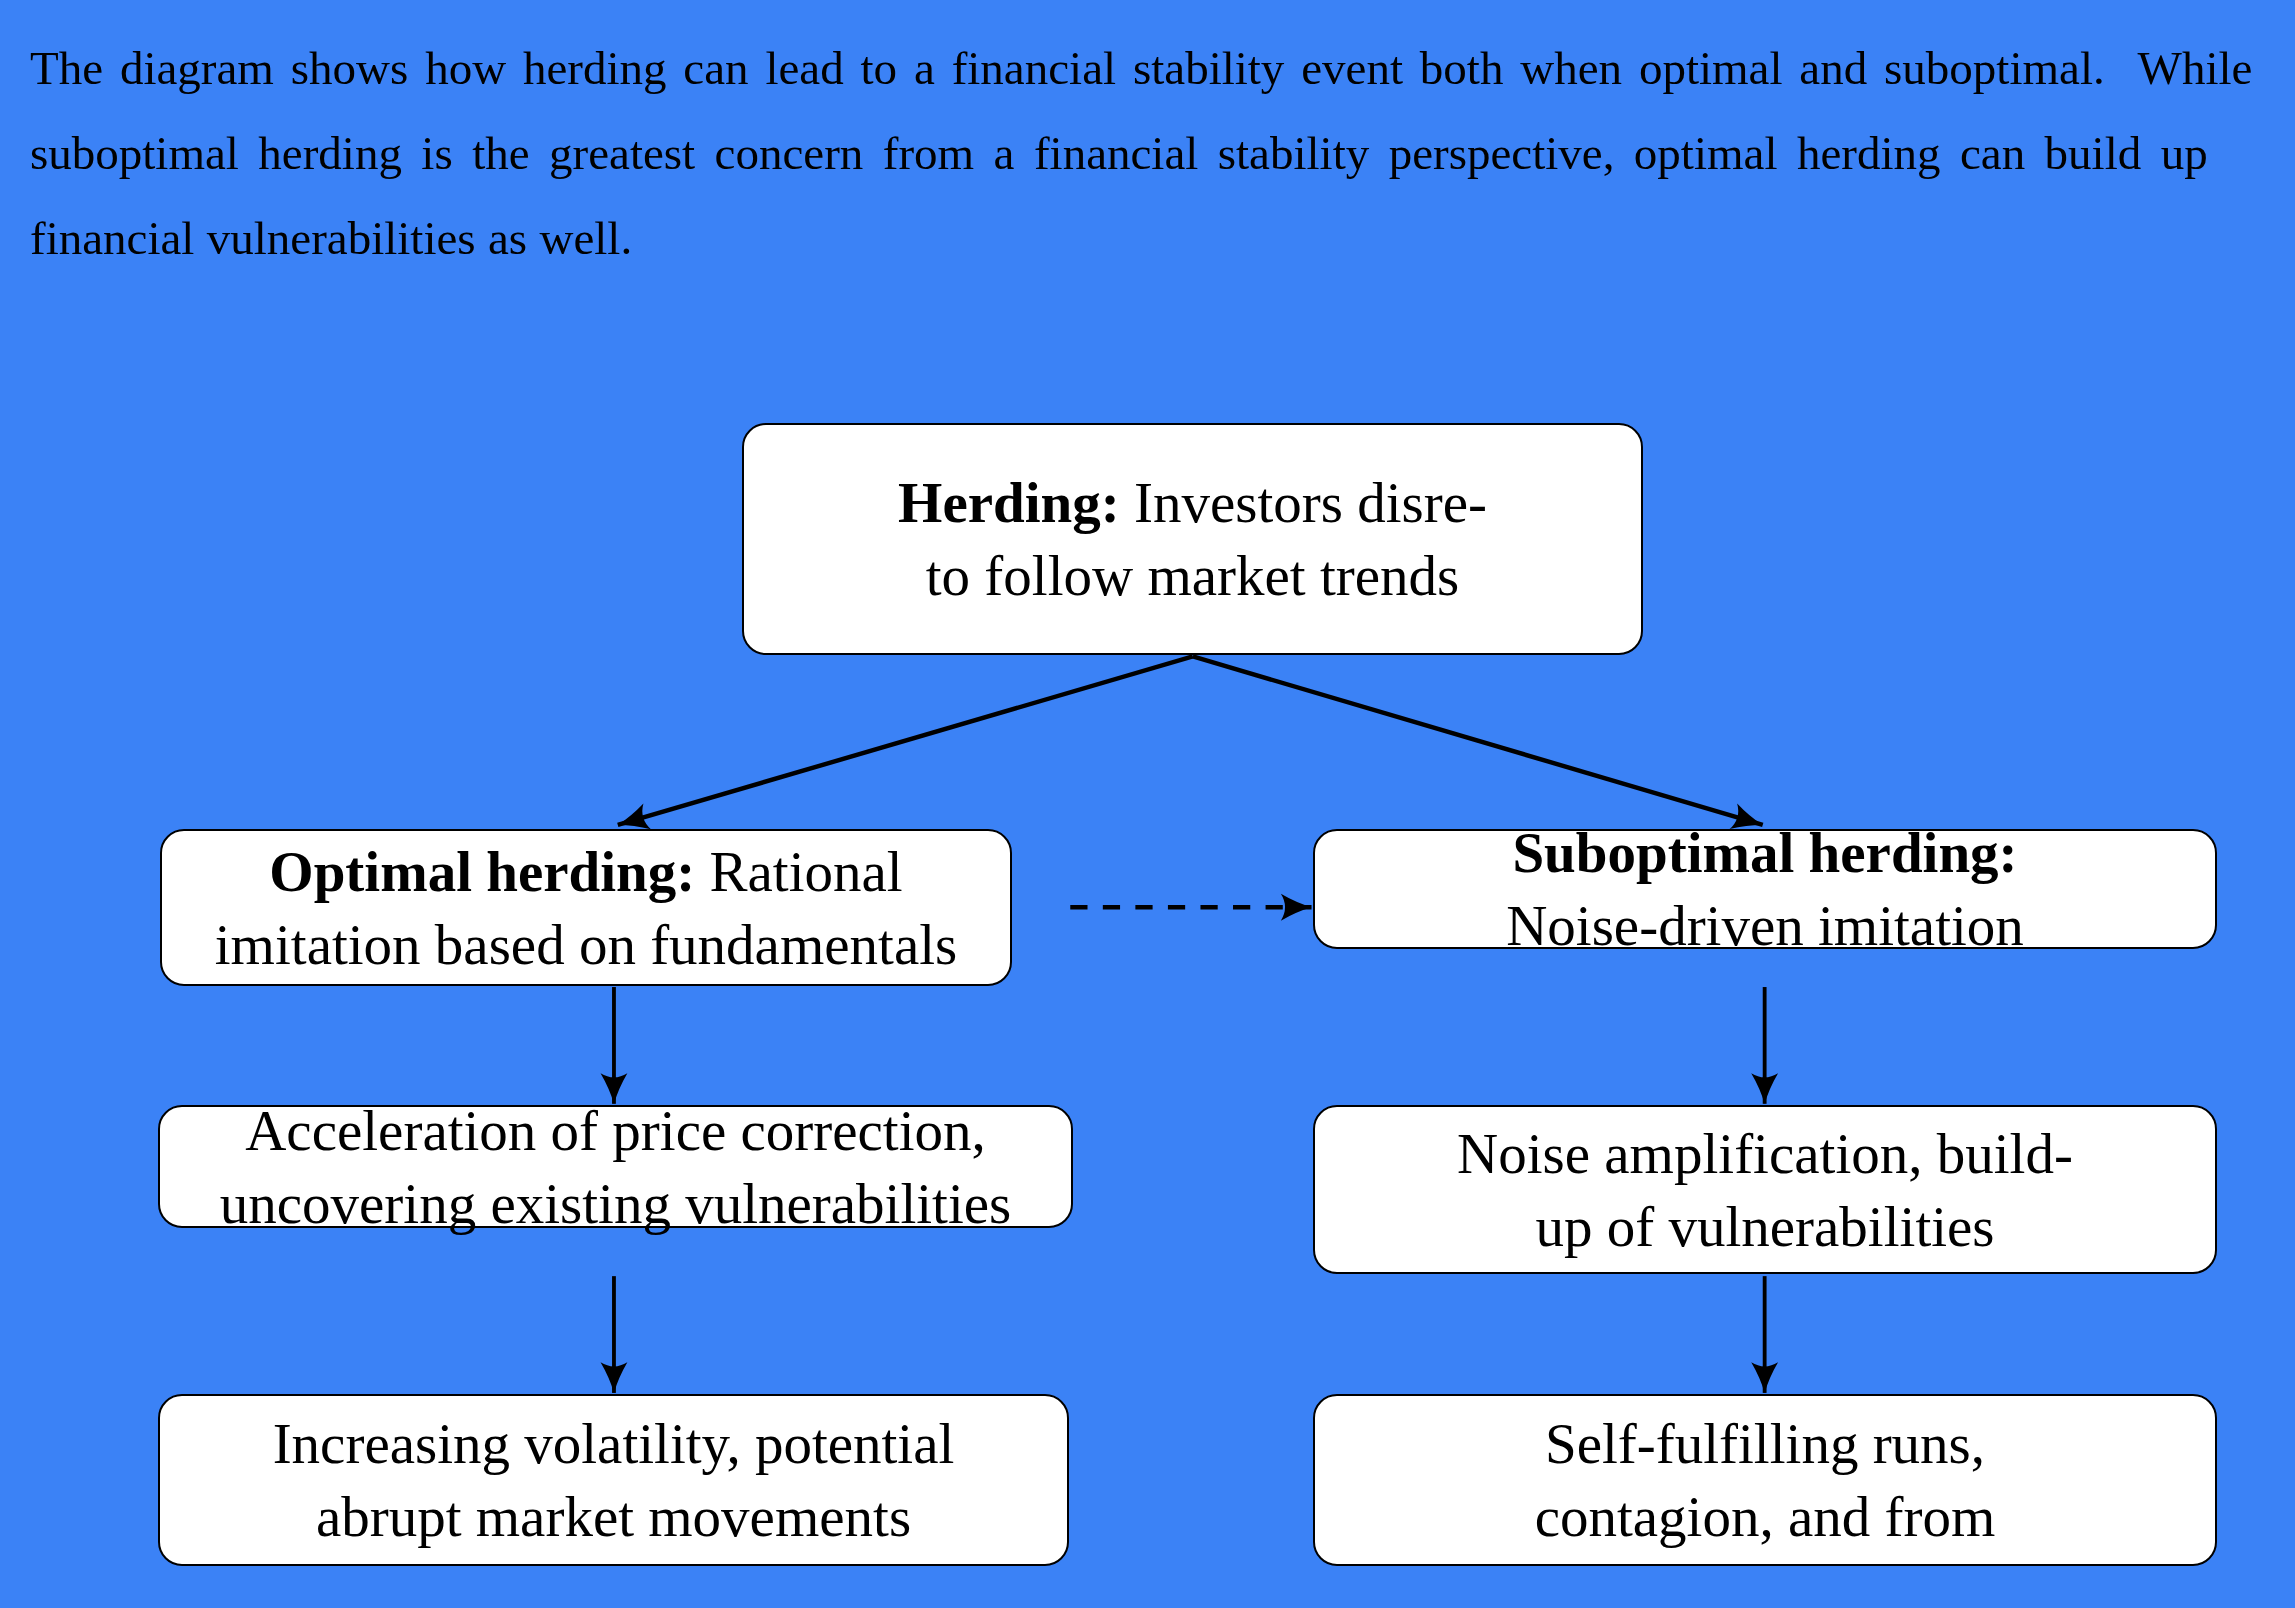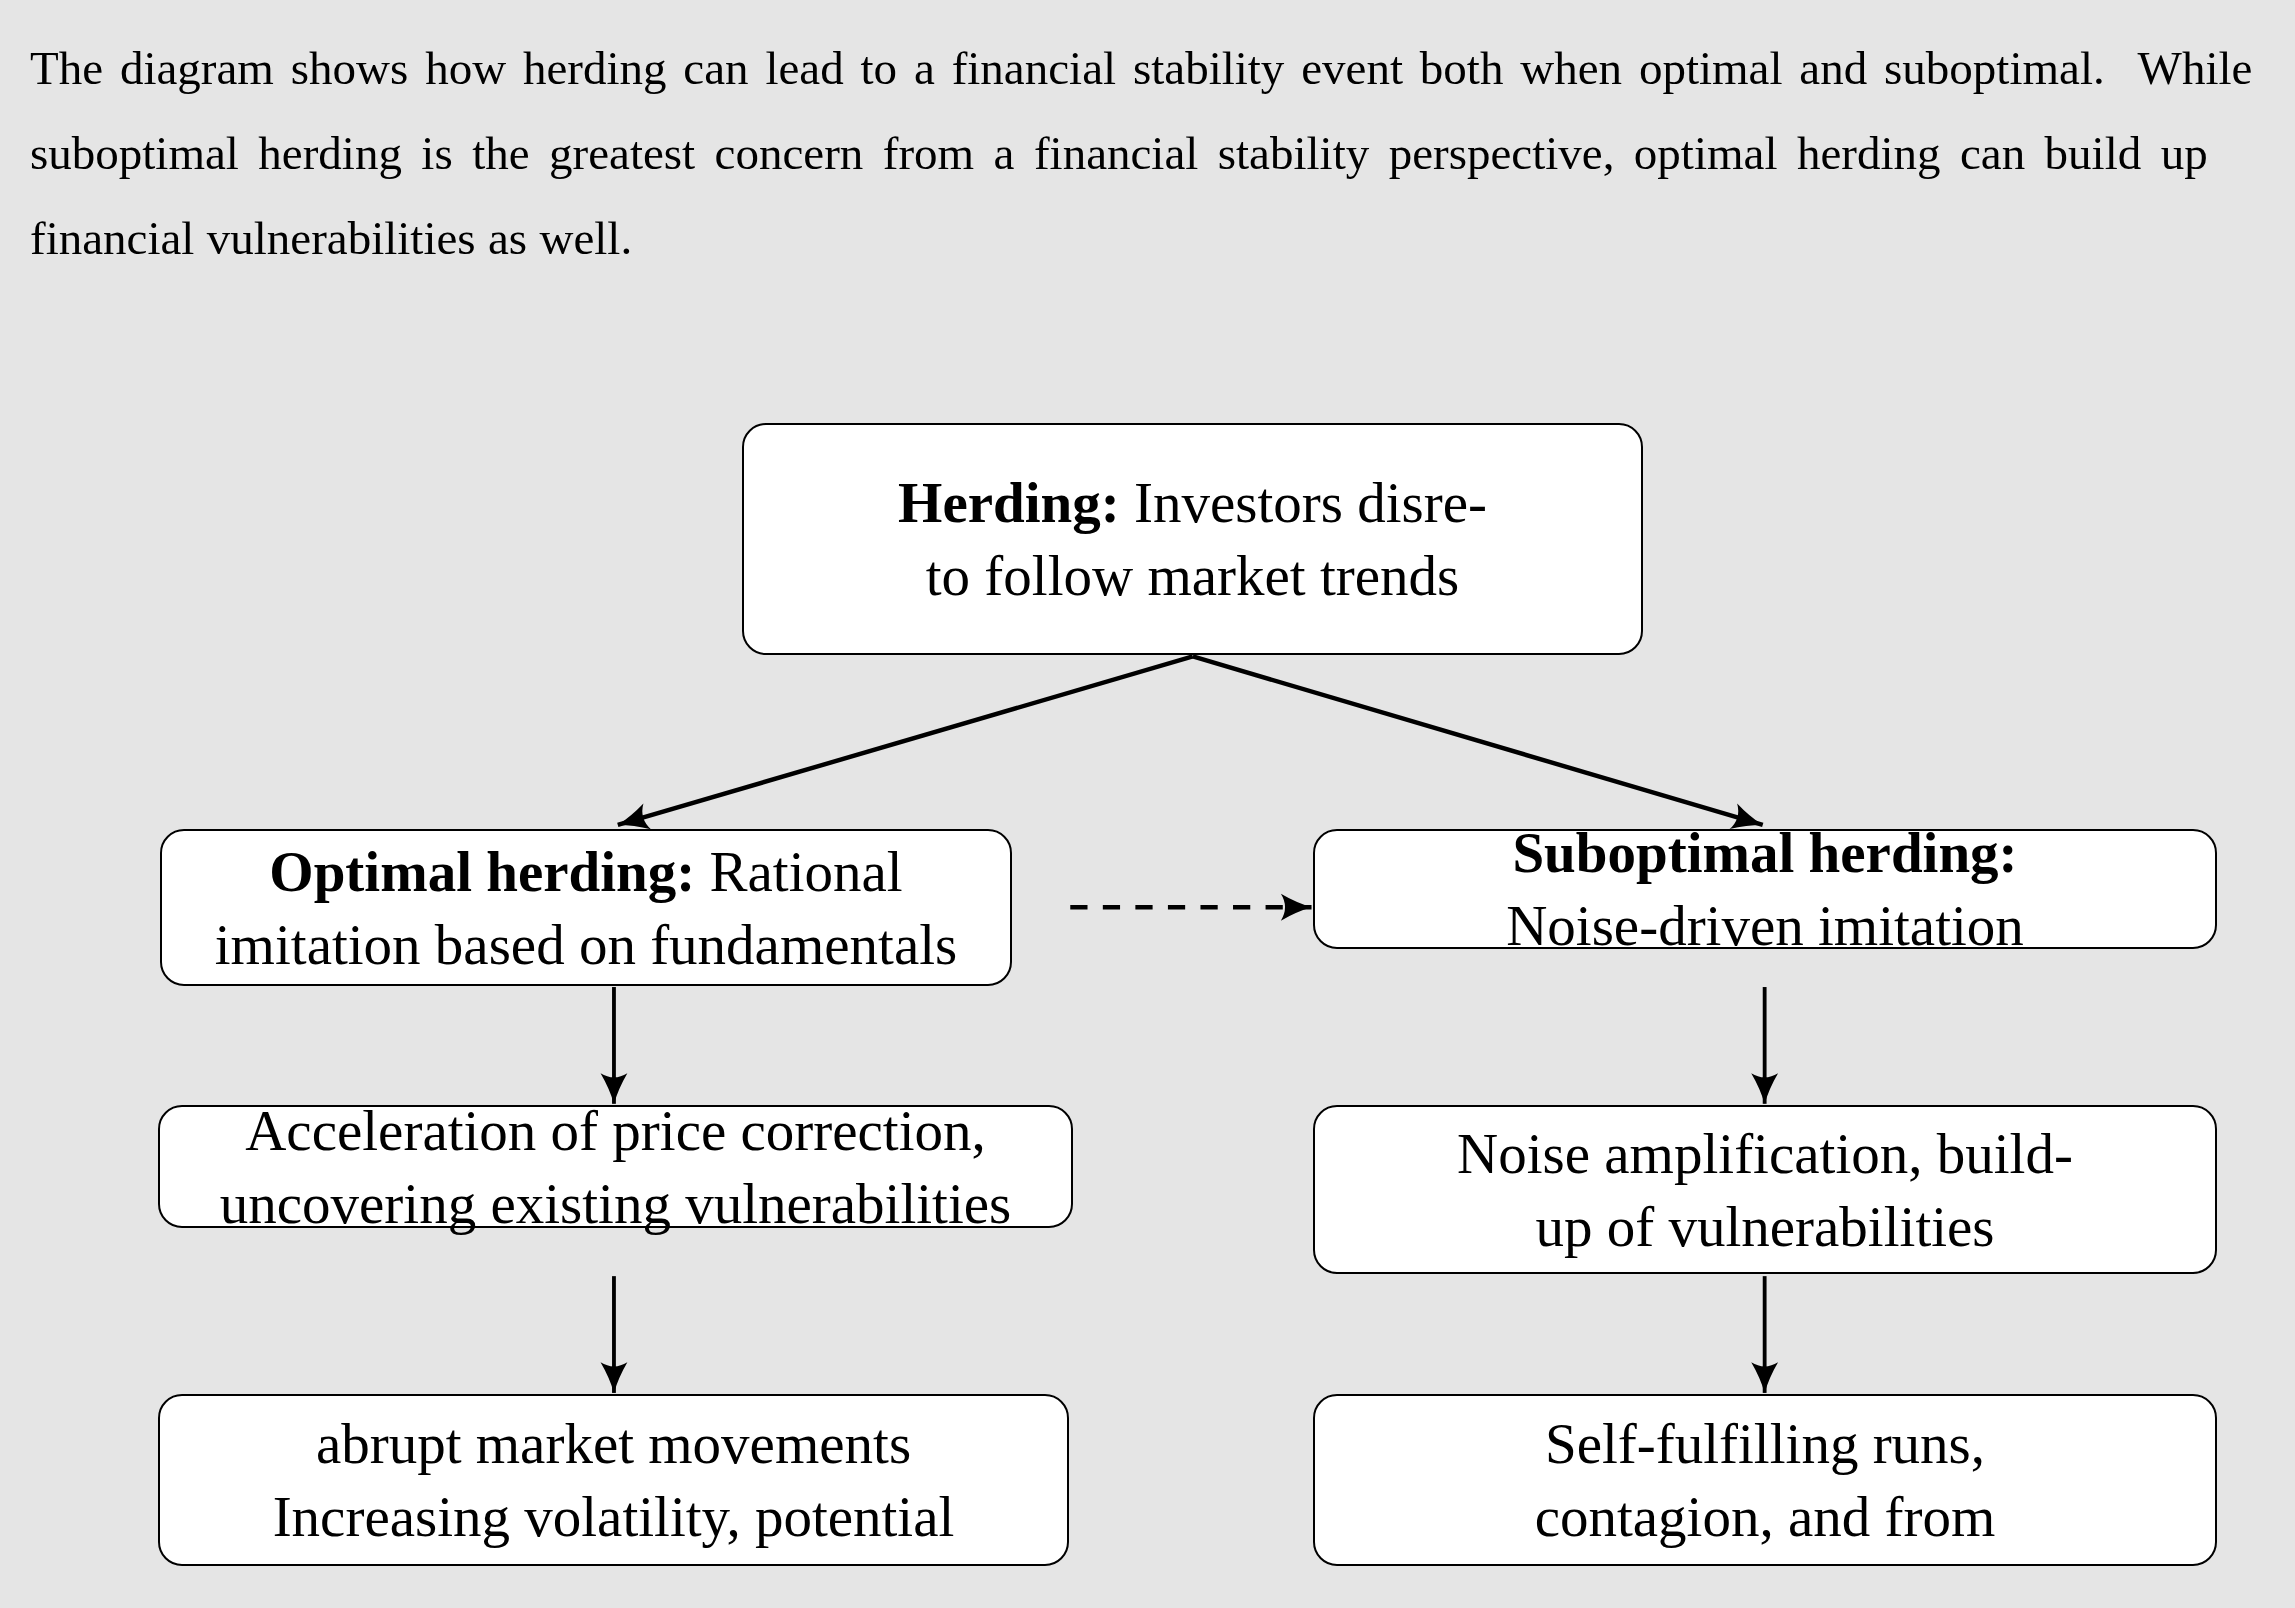--- a/index.html
+++ b/index.html
@@ -5,21 +5,21 @@
   html, body { margin: 0; padding: 0; }
   body {
     width: 2295px;
     height: 1609px;
     background: #ffffff;
     color: #000000;
     font-family: "Liberation Serif", serif;
     position: relative;
     overflow: hidden;
   }
-  .page { position: absolute; inset: 0; background: #e5e5e5; }
+  .page { position: absolute; inset: 0; background: #3b82f6; }
 
   
   .intro { position: absolute; left: 30px; top: 25.5px; width: 2745px; }
   .pline {
     white-space: pre;
     font-size: 47px;
     line-height: 85px;
     color: #000000;
   }
   .pline.l1 { word-spacing: 5.1px; }
@@ -111,22 +111,22 @@
     <div class="nline">Acceleration of price correction,</div>
     <div class="nline">uncovering existing vulnerabilities</div>
   </div>
 
   <div class="node r3R">
     <div class="nline">Noise amplification, build-</div>
     <div class="nline">up of vulnerabilities</div>
   </div>
 
   <div class="node r4L">
+    <div class="nline">Increasing volatility, potential</div>
     <div class="nline">abrupt market movements</div>
-    <div class="nline">Increasing volatility, potential</div>
   </div>
 
   <div class="node r4R">
     <div class="nline">Self-fulfilling runs,</div>
     <div class="nline">contagion, and from</div>
   </div>
 
 </div>
 
 

